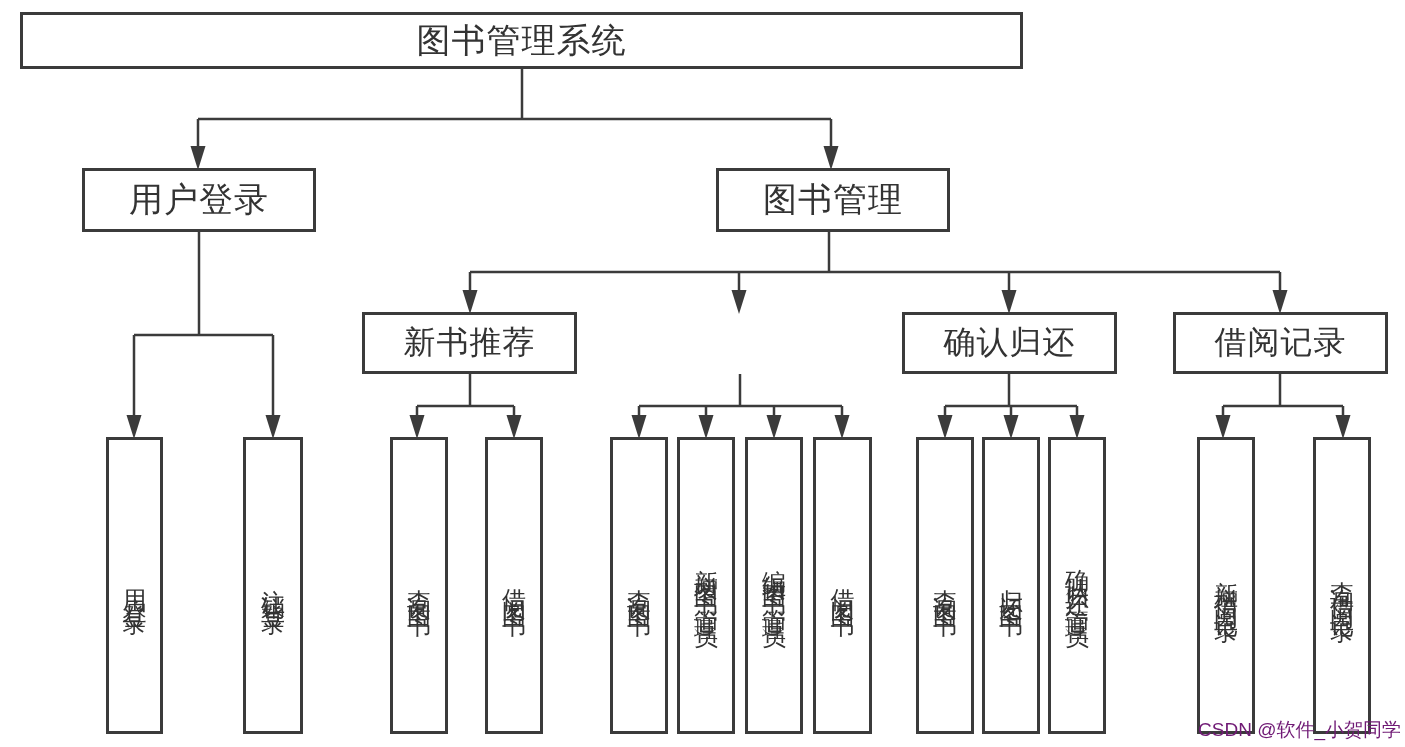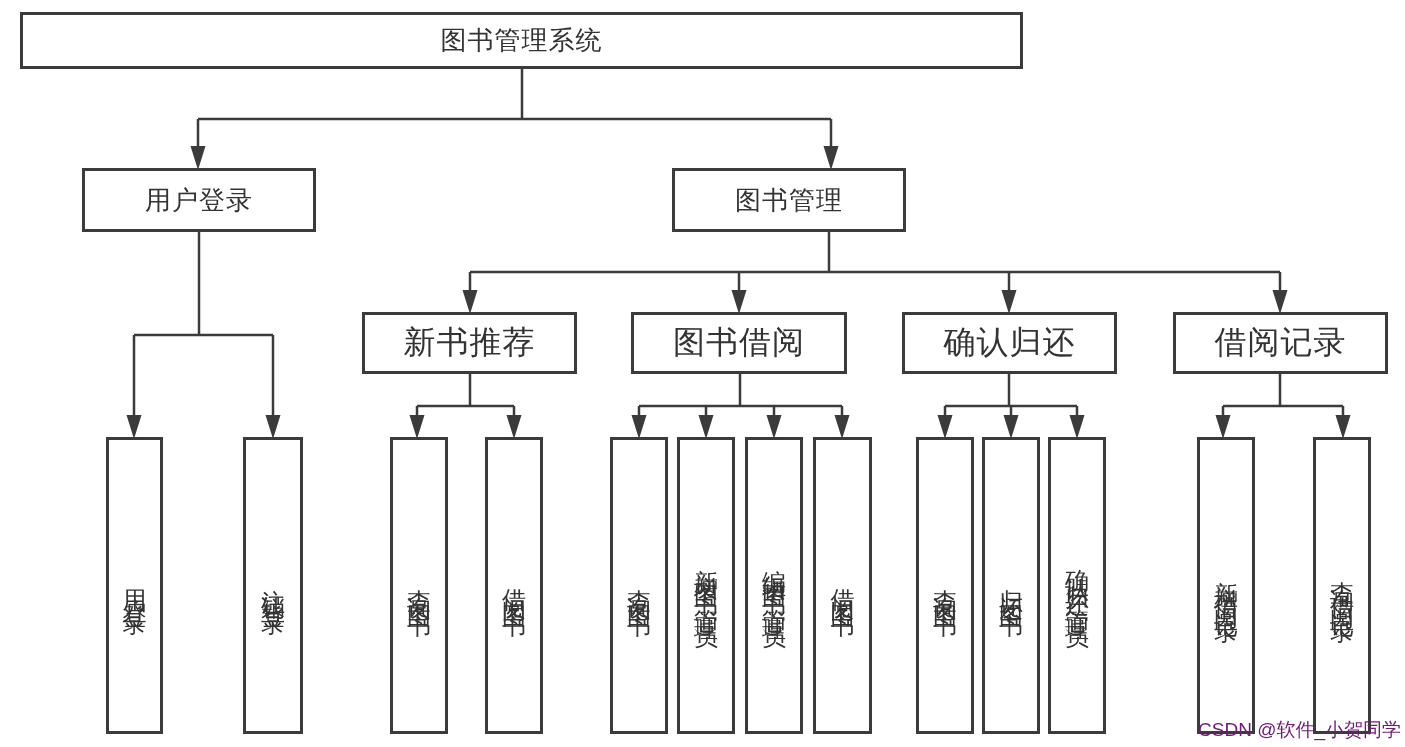--- a/index.html
+++ b/index.html
@@ -25,21 +25,21 @@
     position: absolute;
     box-sizing: border-box;
     background: #ffffff;
     border: 3px solid #3b3b3b;
     display: flex;
     align-items: center;
     justify-content: center;
     z-index: 1;
   }
   .hbox .lbl {
-    font-size: 26px;
+    font-size: 34px;
     letter-spacing: 1px;
     color: #333333;
     white-space: nowrap;
   }
   .hbox.l3 .lbl {
     font-size: 32px;
   }
   .vbox .vlbl {
     writing-mode: vertical-rl;
     text-orientation: mixed;
@@ -141,30 +141,27 @@
     </g>
   </svg>
 
   <div class="hbox" style="left:20px;top:12px;width:1003px;height:57px">
     <span class="lbl">图书管理系统</span>
   </div>
 
   <div class="hbox" style="left:82px;top:168px;width:234px;height:64px">
     <span class="lbl">用户登录</span>
   </div>
-  <div class="hbox" style="left:672px;top:168px;width:234px;height:64px">
+  <div class="hbox" style="left:716px;top:168px;width:234px;height:64px">
     <span class="lbl">图书管理</span>
   </div>
 
   <div class="hbox l3" style="left:362px;top:312px;width:215px;height:62px">
     <span class="lbl">新书推荐</span>
   </div>
-  <div class="hbox l3" style="left:631px;top:312px;width:216px;height:62px">
-    <span class="lbl">图书借阅</span>
-  </div>
   <div class="hbox l3" style="left:902px;top:312px;width:215px;height:62px">
     <span class="lbl">确认归还</span>
   </div>
   <div class="hbox l3" style="left:1173px;top:312px;width:215px;height:62px">
     <span class="lbl">借阅记录</span>
   </div>
 
   <div class="vbox" style="left:106px;top:437px;width:57px;height:297px">
     <span class="vlbl">用户登录</span>
   </div>

